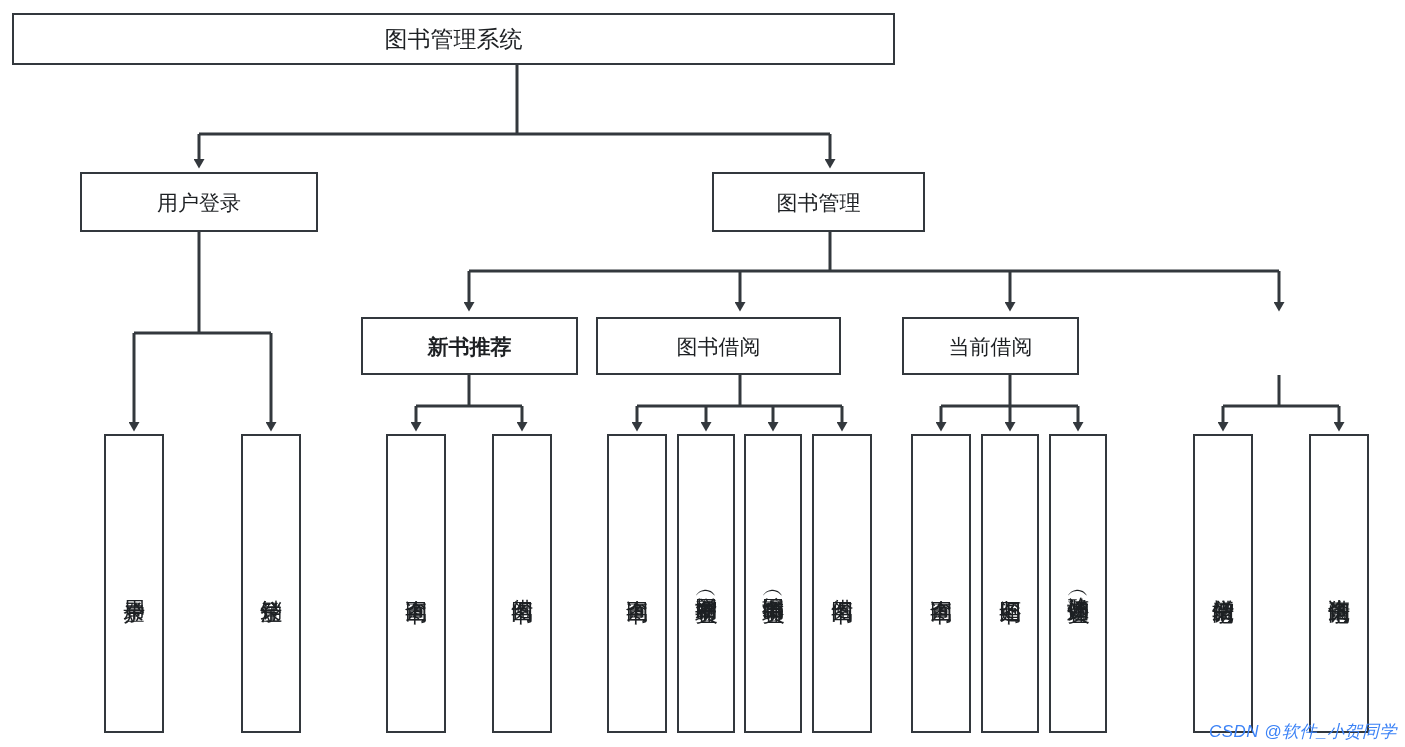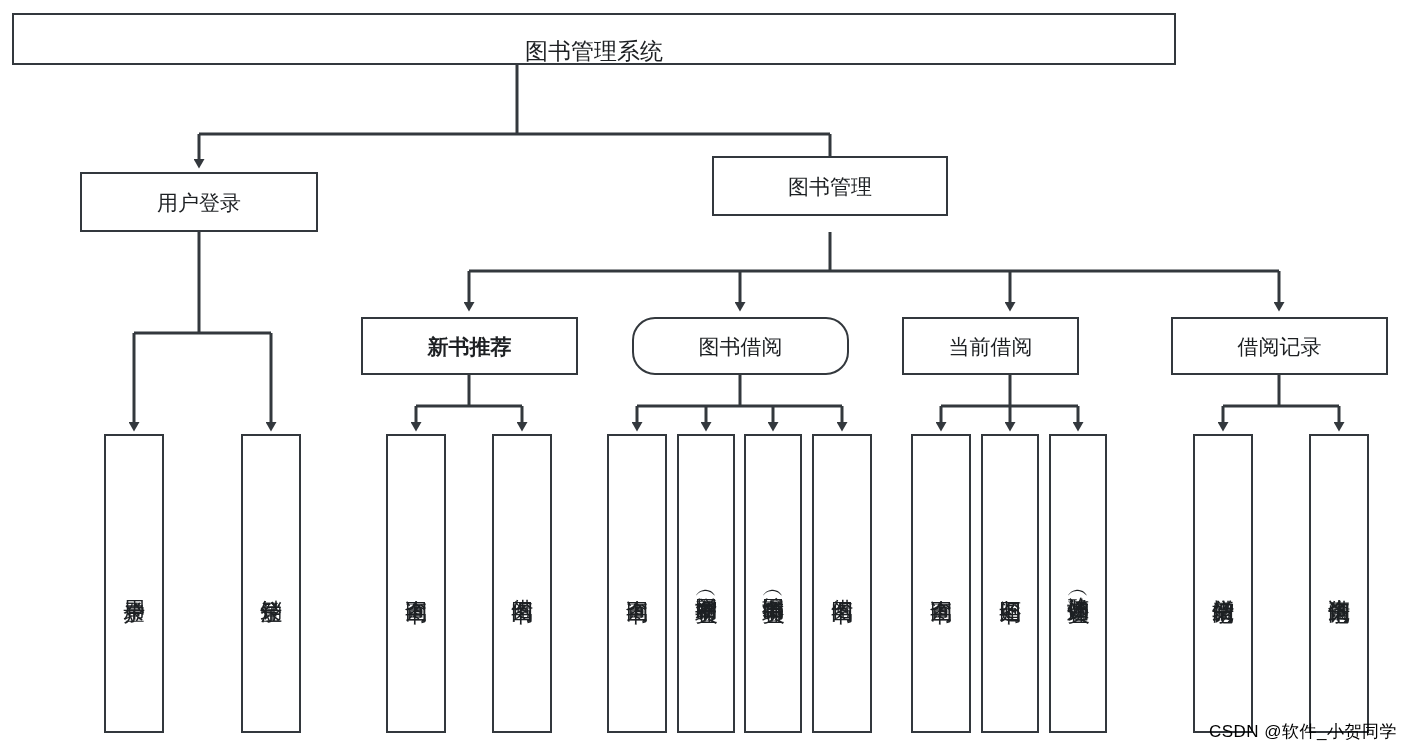--- a/index.html
+++ b/index.html
@@ -57,23 +57,24 @@
     text-orientation: upright;
     line-height: 1.12;
     letter-spacing: 1px;
     white-space: nowrap;
   }
   #watermark {
     position: absolute;
     right: 8px;
     bottom: 4px;
     font-size: 17px;
-    color: #000000;
+    color: #3b82f6;
     letter-spacing: 0.5px;
     white-space: nowrap;
+    font-style: italic;
   }
 </style>
 </head>
 <body>
 
 <div id="canvas">
 
   <svg id="wires" viewBox="0 0 1405 747" xmlns="http://www.w3.org/2000/svg">
     <defs>
       <marker id="arw" markerWidth="10" markerHeight="11" refX="1" refY="5.5" orient="auto" markerUnits="userSpaceOnUse">
@@ -119,42 +120,39 @@
       <path d="M1010,406 L1010,423" marker-end="url(#arw)"></path>
       <path d="M1078,406 L1078,423" marker-end="url(#arw)"></path>
 
       <path d="M1279,375 L1279,406"></path>
       <path d="M1223,406 L1339,406"></path>
       <path d="M1223,406 L1223,423" marker-end="url(#arw)"></path>
       <path d="M1339,406 L1339,423" marker-end="url(#arw)"></path>
     </g>
   </svg>
 
-  <div class="node n-root" style="left:12px; top:13px; width:1164px; height:52px;align-items:flex-end;">
+  <div class="node n-root" style="left:12px; top:13px; width:883px; height:52px;">
     <span class="lbl">图书管理系统</span>
   </div>
 
   <div class="node n-h" style="left:80px; top:172px; width:238px; height:60px;">
     <span class="lbl">用户登录</span>
   </div>
-  <div class="node n-h" style="left:712px; top:156px; width:236px; height:60px;">
+  <div class="node n-h" style="left:712px; top:172px; width:213px; height:60px;">
     <span class="lbl">图书管理</span>
   </div>
 
   <div class="node n-h" style="left:361px; top:317px; width:217px; height:58px;font-weight:bold;">
     <span class="lbl">新书推荐</span>
   </div>
-  <div class="node n-h" style="left:632px; top:317px; width:217px; height:58px;border-radius:23px;">
+  <div class="node n-h" style="left:596px; top:317px; width:245px; height:58px;">
     <span class="lbl">图书借阅</span>
   </div>
   <div class="node n-h" style="left:902px; top:317px; width:177px; height:58px;">
     <span class="lbl">当前借阅</span>
-  </div>
-  <div class="node n-h" style="left:1171px; top:317px; width:217px; height:58px;">
-    <span class="lbl">借阅记录</span>
   </div>
 
   <div class="node n-leaf" style="left:104px; top:434px; width:60px; height:299px;">
     <span class="lbl">用户登录</span>
   </div>
   <div class="node n-leaf" style="left:241px; top:434px; width:60px; height:299px;">
     <span class="lbl">注销登录</span>
   </div>
 
   <div class="node n-leaf" style="left:386px; top:434px; width:60px; height:299px;">

